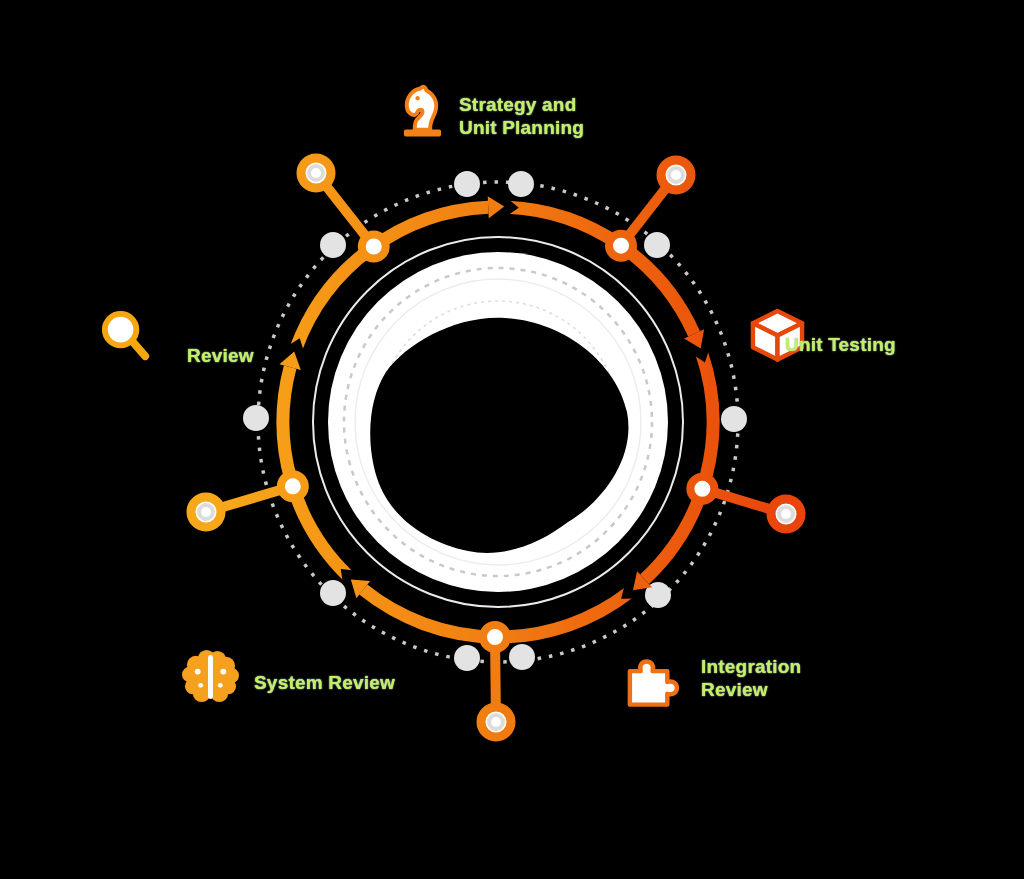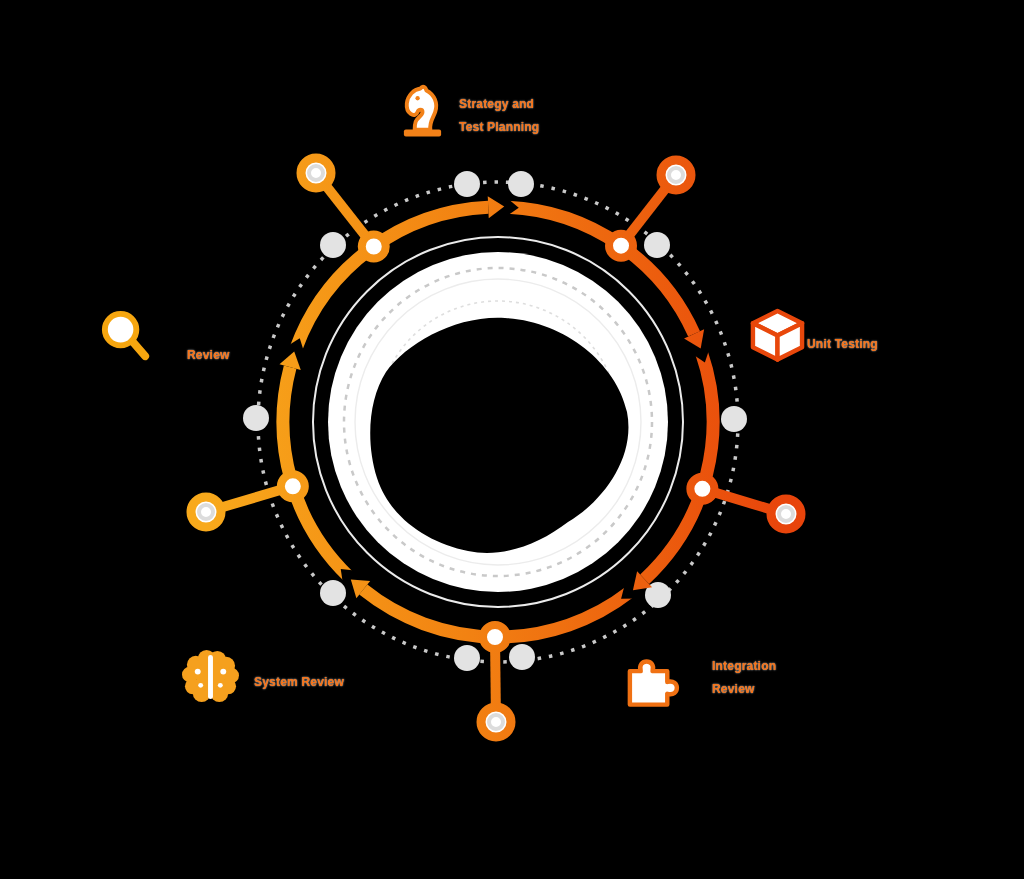--- a/index.html
+++ b/index.html
@@ -4,32 +4,32 @@
 <style>
   html,body{margin:0;padding:0;background:#000;}
   #app{
     position:relative;width:1024px;height:879px;background:#000;
     overflow:hidden;font-family:"Liberation Sans",sans-serif;
   }
   #cycle-svg{position:absolute;left:0;top:0;}
   .icon{position:absolute;display:block;}
   .icon svg{display:block;width:100%;height:100%;}
   .label{
-    position:absolute;font-weight:700;font-size:12px;line-height:23px;
-    color:#f97316;letter-spacing:0.2px;white-space:nowrap;
+    position:absolute;font-weight:700;font-size:19px;line-height:23px;
+    color:#bef264;letter-spacing:0.2px;white-space:nowrap;
     text-shadow:0 0 2px rgba(200,200,200,0.8), 0 0 1px rgba(160,160,160,0.9);
   }
   .ln{display:block;}
   
   #st-strategy .icon{left:399px;top:81px;width:47px;height:58px;}
   #st-strategy .label{left:459px;top:93px;}
   #st-unit .icon{left:749px;top:307px;width:57px;height:57px;}
-  #st-unit .label{left:795px;top:333px;padding-left:12px;}
+  #st-unit .label{left:773px;top:333px;padding-left:12px;}
   #st-integration .icon{left:622px;top:649px;width:63px;height:60px;}
-  #st-integration .label{left:701px;top:655px;margin-left:11px;}
+  #st-integration .label{left:701px;top:655px;}
   #st-system .icon{left:181px;top:648px;width:59px;height:57px;}
   #st-system .label{left:254px;top:671px;}
   #st-review .icon{left:97px;top:306px;width:59px;height:61px;}
   #st-review .label{left:167px;top:344px;margin-left:20px;}
 </style>
 </head>
 <body>
 
 <div id="app">
 
@@ -98,21 +98,21 @@
   <div class="stage" id="st-strategy">
     <span class="icon" style="color: rgb(242, 129, 24);">
       <svg viewBox="0 0 48 58">
         <rect x="5" y="49" width="38" height="7" rx="2" fill="currentColor"></rect>
         <path d="M32,49 C31,41 35,37 37,31 C40,22 36,13 28,9 C27,5 24,4 22,7 C15,8 9,14 8,22 C7.5,27 9,31 12,33 C15,35 18,34 19,31 C20,28 24,28 24,31 C24,35 19,36 17,41 C16,44 16,46 16,49 Z" fill="#ffffff" stroke="currentColor" stroke-width="4" stroke-linejoin="round"></path>
         <circle cx="19" cy="17" r="2.2" fill="currentColor"></circle>
       </svg>
     </span>
     <div class="label">
       <span class="ln">Strategy and</span>
-      <span class="ln">Test Planning</span>
+      <span class="ln">Unit Planning</span>
     </div>
   </div>
 
   <div class="stage" id="st-unit">
     <span class="icon" style="color: rgb(232, 71, 11);">
       <svg viewBox="0 0 58 58">
         <path d="M29,4 L54,16.5 L29,29 L4,16.5 Z" fill="#ffffff" stroke="currentColor" stroke-width="4.5" stroke-linejoin="round"></path>
         <path d="M4,16.5 L4,41 L29,53.5 L29,29 Z" fill="#ffffff" stroke="currentColor" stroke-width="4.5" stroke-linejoin="round"></path>
         <path d="M54,16.5 L54,41 L29,53.5 L29,29 Z" fill="#ffffff" stroke="currentColor" stroke-width="4.5" stroke-linejoin="round"></path>
       </svg>

